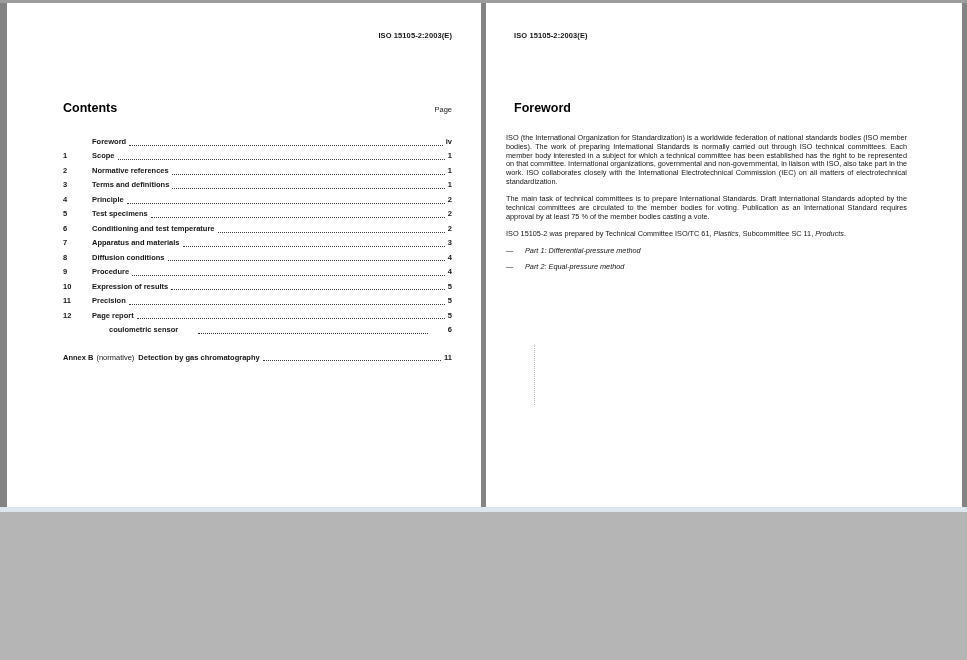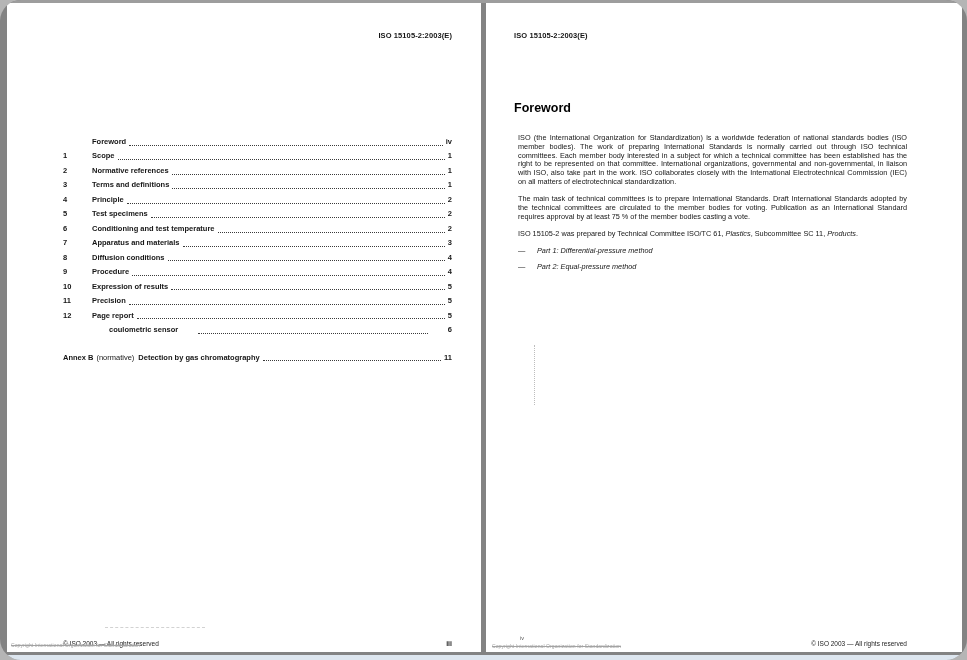--- a/index.html
+++ b/index.html
@@ -1,17 +1,17 @@
 <!DOCTYPE html>
 <html><head>
 <meta charset="utf-8">
 <style>
   html,body{margin:0;padding:0;background:#b5b5b5;}
-  .screen{position:relative;width:967px;height:660px;background:#838383;
-          font-family:"Liberation Sans", sans-serif;overflow:hidden;border-radius:21px;}
+  .screen{position:relative;width:967px;height:512px;background:#838383;
+          font-family:"Liberation Sans", sans-serif;overflow:hidden;}
   .screen::before{content:"";position:absolute;left:0;top:0;right:0;height:3px;background:#9d9d9d;}
   .page{position:absolute;top:3px;height:649px;background:#ffffff;color:#111;}
   .page-left{left:7px;width:474px;}
   .page-right{left:486px;width:476px;}
   .bottom-strip{position:absolute;left:0;right:0;bottom:0;height:5px;background:#dde6ef;}
 
   
   .hdr{position:absolute;top:28px;font-size:7.5px;font-weight:700;color:#151515;letter-spacing:.1px;}
   .page-left .hdr{right:29px;}
   .page-right .hdr{left:28px;}
@@ -28,21 +28,21 @@
   .toc-dots{flex:1;border-bottom:1.6px dotted #3a3a3a;margin:0 3px 1px 3px;min-width:8px;}
   .toc-page{flex:none;}
   .annex{margin-top:2px;}
   .annex-l1{font-size:7.5px;font-weight:700;line-height:8.6px;margin-bottom:1.4px;white-space:nowrap;}
   .annex-qual{font-weight:400;margin:0 4px 0 3px;}
   .annex .toc-row{margin-top:0;gap:17px;}
   .annex-b{margin-top:19px;justify-content:space-between;}
 
   
   .fw-title{position:absolute;top:98px;left:28px;font-size:12.5px;font-weight:700;color:#000;margin:0;}
-  .fw-body{position:absolute;top:131px;left:32px;right:55px;font-size:7.3px;
+  .fw-body{position:absolute;top:131px;left:20px;right:55px;font-size:7.3px;
            line-height:8.8px;color:#161616;text-align:justify;}
   .fw-body p{margin:0 0 8.2px 0;}
   .fw-list{margin-top:3px;}
   .fw-li{display:flex;margin:0 0 7.4px 0;font-style:italic;}
   .fw-dash{width:19px;flex:none;font-style:normal;}
 
   
   .foot-copy{position:absolute;bottom:5px;font-size:6.5px;color:#222;white-space:nowrap;}
   .page-left .foot-copy{left:56px;}
   .page-right .foot-copy{right:55px;}
@@ -56,20 +56,24 @@
                  border-top:1px dashed #d2d2d2;}
 </style>
 </head>
 <body>
 
 <div class="screen">
 
   <div class="page page-left">
     <div class="hdr">ISO 15105-2:2003(E)</div>
 
+    <div class="contents-row">
+      <h1 class="doc-h1">Contents</h1>
+      <span class="page-label">Page</span>
+    </div>
 
     <div class="toc">
       <div id="toc-rows">
           <div class="toc-row">
             <span class="toc-num"></span>
             <span class="">Foreword</span>
             <span class="toc-dots"></span>
             <span class="toc-page">iv</span>
           </div>
           <div class="toc-row">

